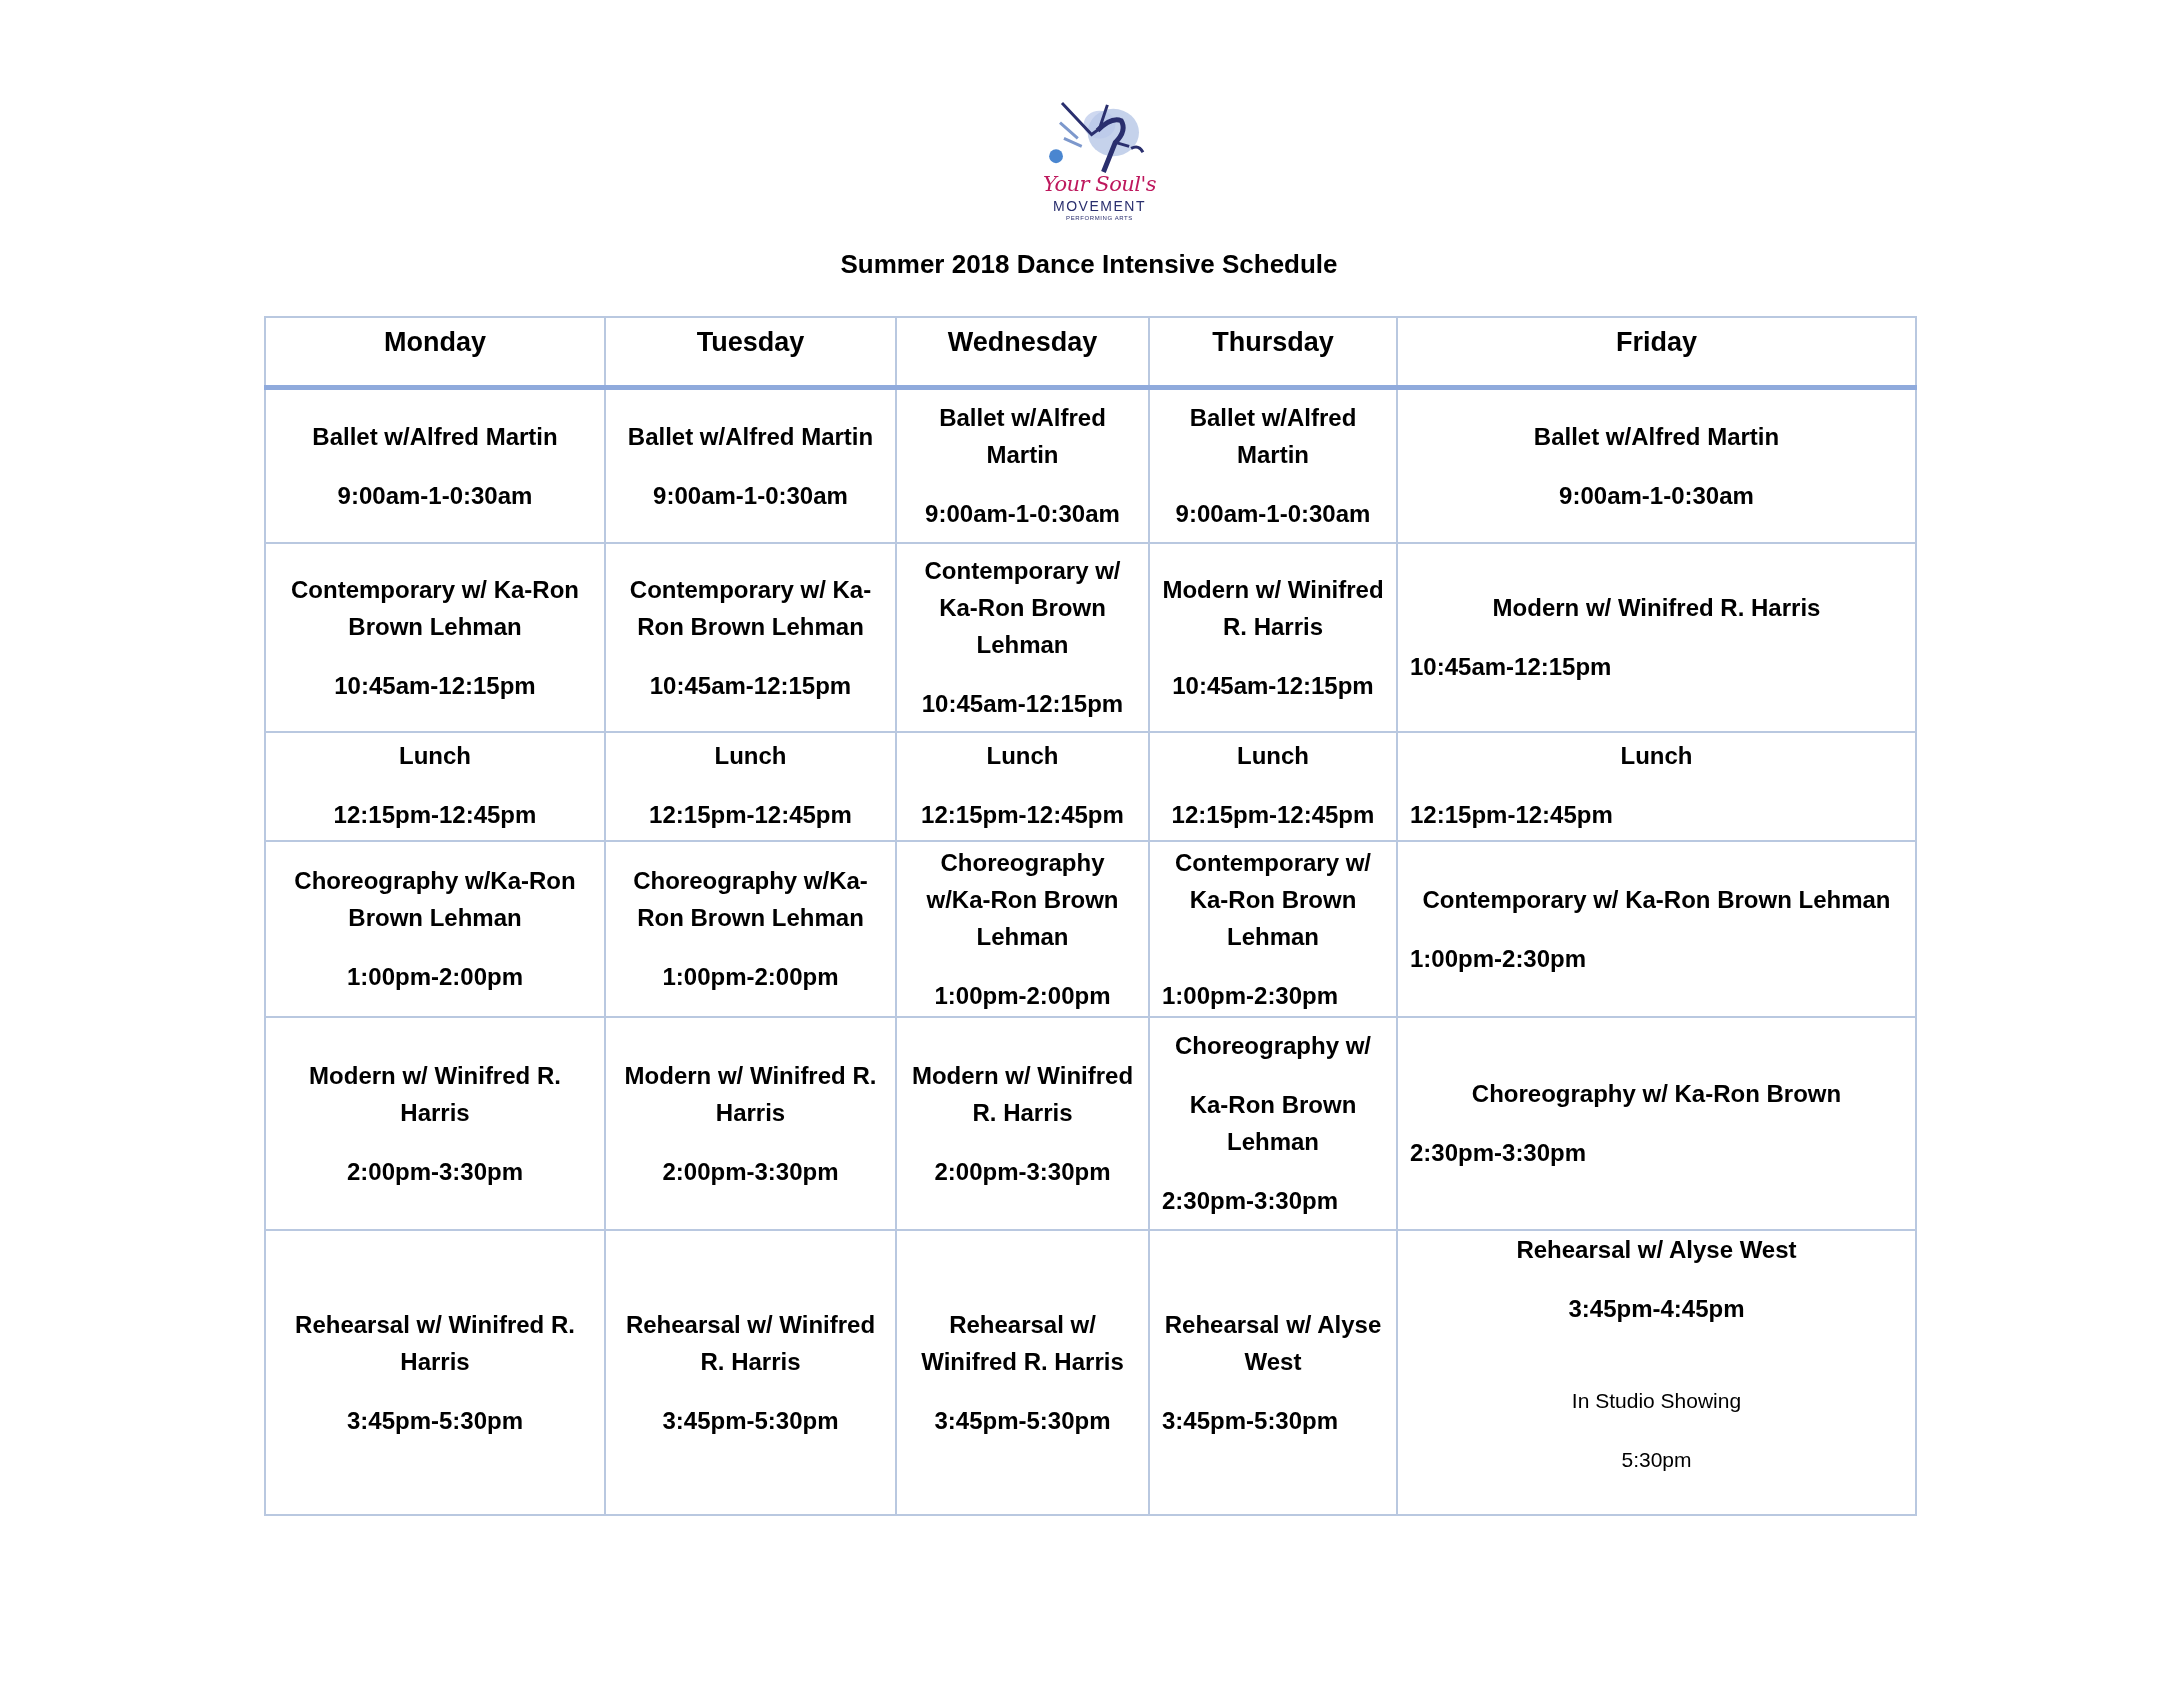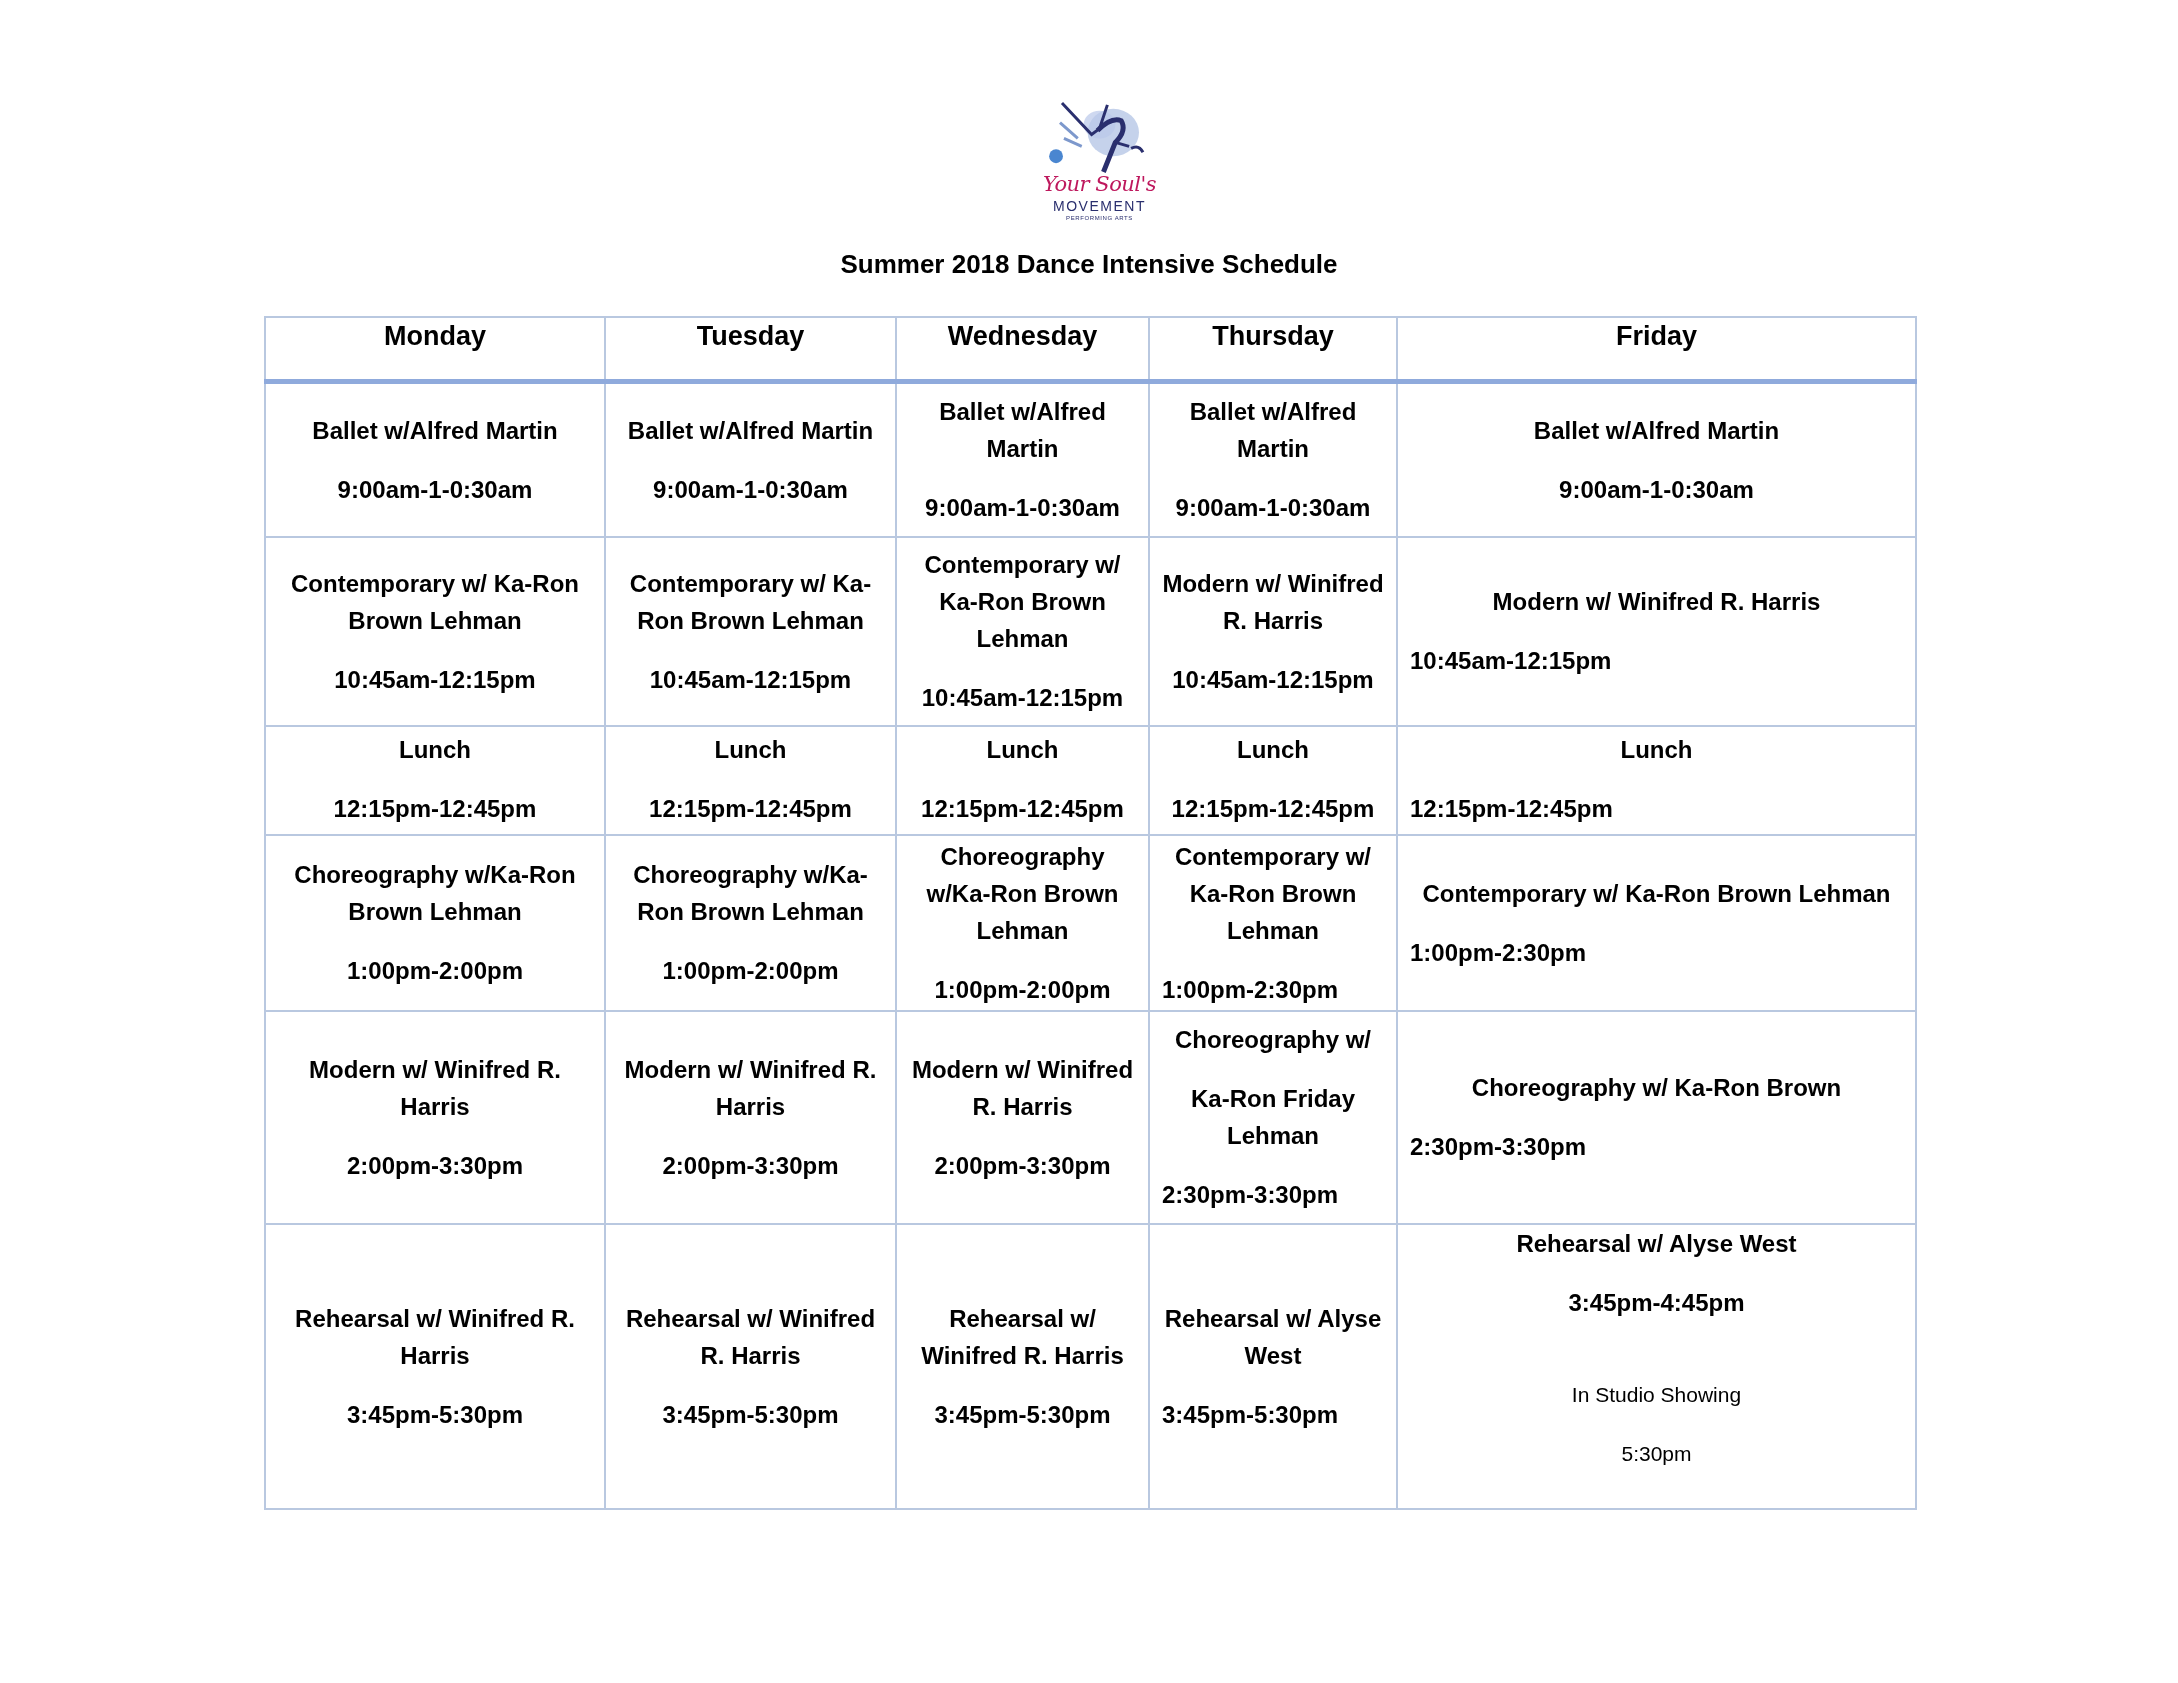--- a/index.html
+++ b/index.html
@@ -12,21 +12,21 @@
   .logo-text2 { position:absolute; left:0; top:103px; width:115px; text-align:center;
                 font-size:14px; font-weight:normal; color:#2a2f6e; letter-spacing:1.5px; }
   .logo-text3 { position:absolute; left:0; top:120px; width:115px; text-align:center;
                 font-size:6px; color:#2a2f6e; letter-spacing:0.6px; }
   .title { position:absolute; left:0; width:2178px; top:249px; text-align:center;
            font-size:26px; font-weight:bold; }
   table.sched { position:absolute; left:264px; top:316px; width:1650px; border-collapse:collapse;
                 table-layout:fixed; }
   table.sched td, table.sched th { border:2px solid #b9c8e0; padding:0 12px; vertical-align:middle;
                 text-align:center; font-size:24px; font-weight:bold; line-height:37px; }
-  table.sched th { height:61px; font-size:27px; vertical-align:top; }
+  table.sched th { height:61px; font-size:27px; vertical-align:top; padding-top:6px; }
   table.sched thead tr th { border-bottom:5px solid #8faadc; }
   .gap { height:22px; }
   .lunch { font-weight:normal; font-size:21px; }
   .left { text-align:left; }
   .line { display:block; }
 </style>
 </head>
 <body>
 
 <div class="logo">
@@ -190,21 +190,21 @@
           <span class="line">2:00pm-3:30pm</span>
         </td>
       <td>
           <span class="line">Modern w/ Winifred R. Harris</span>
           <span class="gap line"></span>
           <span class="line">2:00pm-3:30pm</span>
         </td>
       <td>
           <span class="line">Choreography w/</span>
           <span class="gap line"></span>
-          <span class="line">Ka-Ron Friday Lehman</span>
+          <span class="line">Ka-Ron Brown Lehman</span>
           <span class="gap line"></span>
           <span class="line left">2:30pm-3:30pm</span>
         </td>
       <td>
           <span class="line">Choreography w/ Ka-Ron Brown</span>
           <span class="gap line"></span>
           <span class="line left">2:30pm-3:30pm</span>
         </td>
     </tr>
 

